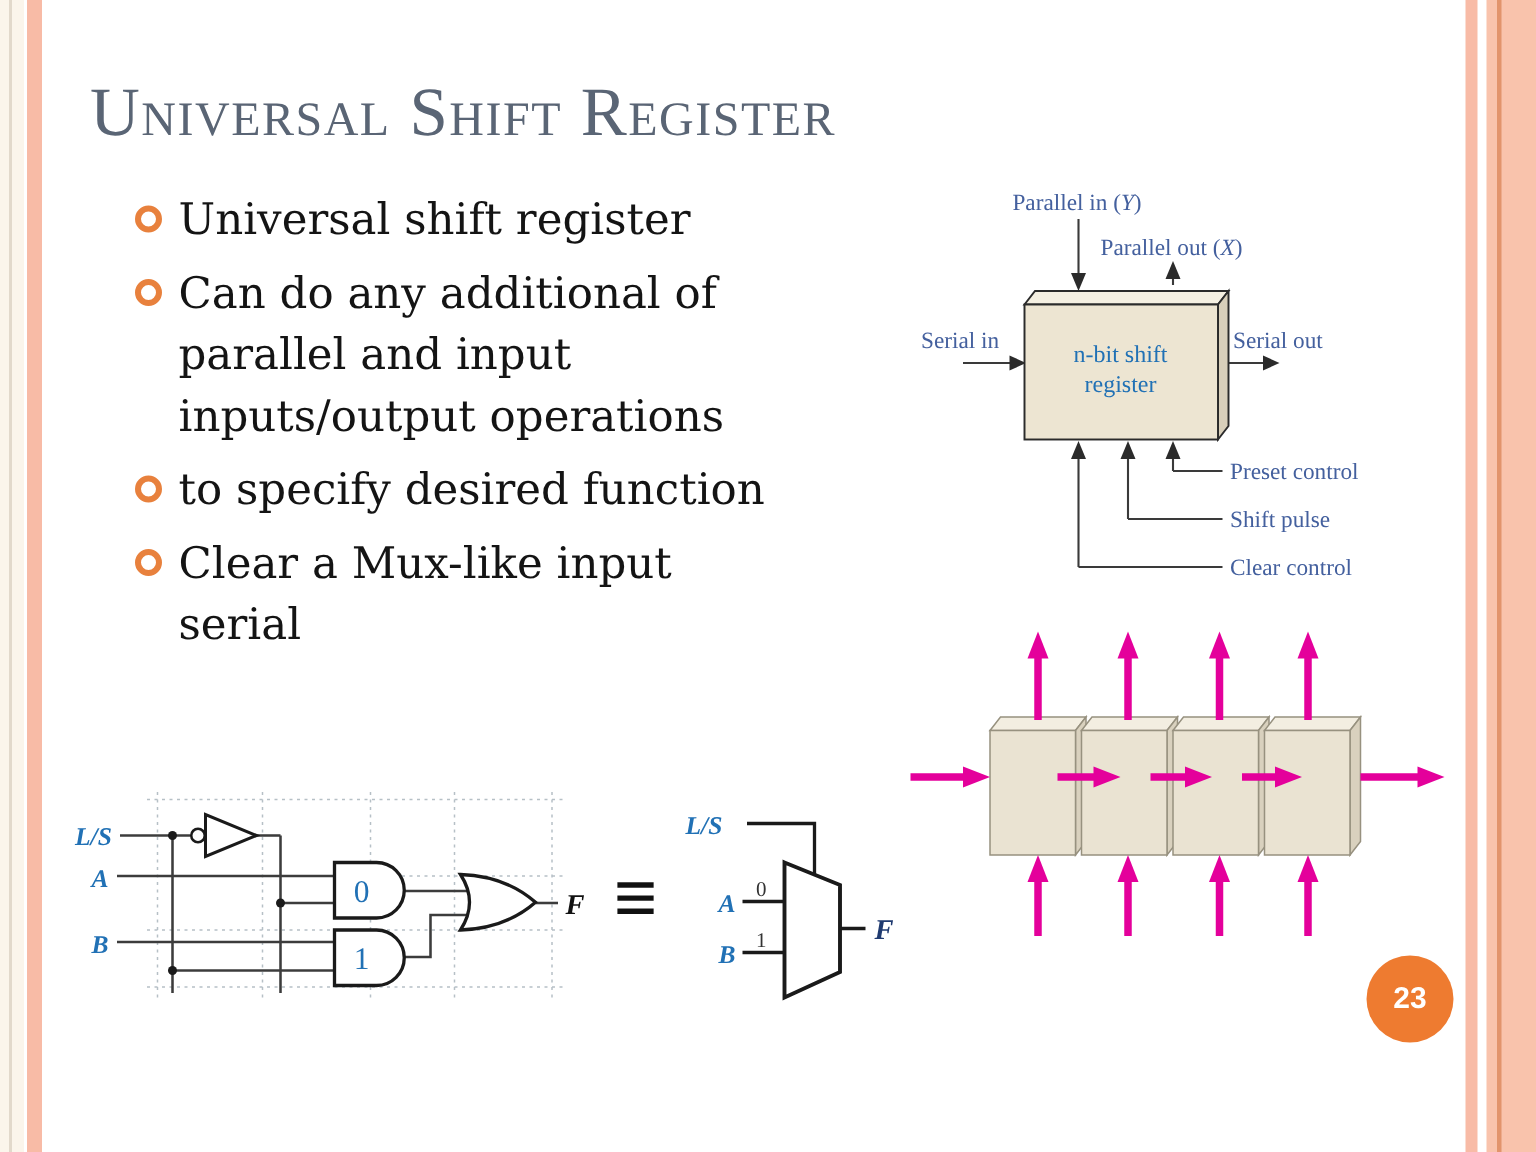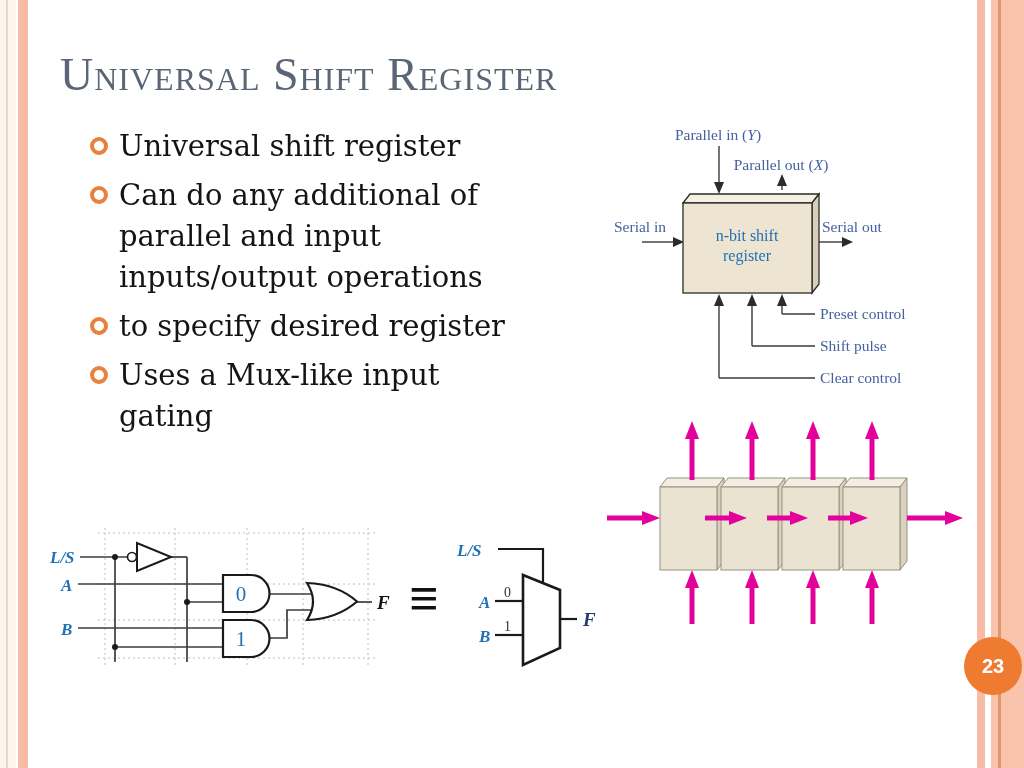--- a/index.html
+++ b/index.html
@@ -32,21 +32,21 @@
     margin-left:11px; font-family:"DejaVu Serif", serif;
     font-size:29px; line-height:41px; color:#141414;
   }
   
   .fig { position:absolute; }
   svg text { font-family:"Liberation Serif", serif; }
   .dlabel { fill:#44609e; font-size:15.5px; }
   .bluelbl { fill:#2171b5; font-weight:bold; font-style:italic; font-size:17px; }
   
   .page-badge {
-    position:absolute; left:964px; top:637px; width:58px; height:58px;
+    position:absolute; left:911px; top:637px; width:58px; height:58px;
     background:#ee7b30; border-radius:50%;
     display:flex; align-items:center; justify-content:center;
     font-family:"Liberation Sans", sans-serif; font-size:20px; font-weight:bold; color:#ffffff;
   }
 </style>
 </head>
 <body>
 
 <div class="edge-left-cream">
   <div class="edge-left-line"></div>
@@ -70,28 +70,28 @@
     <span class="bullet-ring"></span>
     <div class="bullet-text">
       <div>Can do any additional of</div>
       <div>parallel and input</div>
       <div>inputs/output operations</div>
     </div>
   </div>
   <div class="bullet-item">
     <span class="bullet-ring"></span>
     <div class="bullet-text">
-      <div>to specify desired register</div>
-    </div>
-  </div>
-  <div class="bullet-item">
-    <span class="bullet-ring"></span>
-    <div class="bullet-text">
-      <div>Uses a Mux-like input</div>
-      <div>gating</div>
+      <div>to specify desired function</div>
+    </div>
+  </div>
+  <div class="bullet-item">
+    <span class="bullet-ring"></span>
+    <div class="bullet-text">
+      <div>Clear a Mux-like input</div>
+      <div>serial</div>
     </div>
   </div>
 </div>
 
 <svg class="fig" style="left:600px; top:110px;" width="330" height="295" viewBox="0 0 330 295">
   <g stroke="#3a3a3a" stroke-width="1.4">
     <line x1="119" y1="36" x2="119" y2="74"></line>
     <line x1="182" y1="80" x2="182" y2="74"></line>
     <line x1="42" y1="132" x2="74" y2="132"></line>
     <line x1="219" y1="132" x2="244" y2="132"></line>

